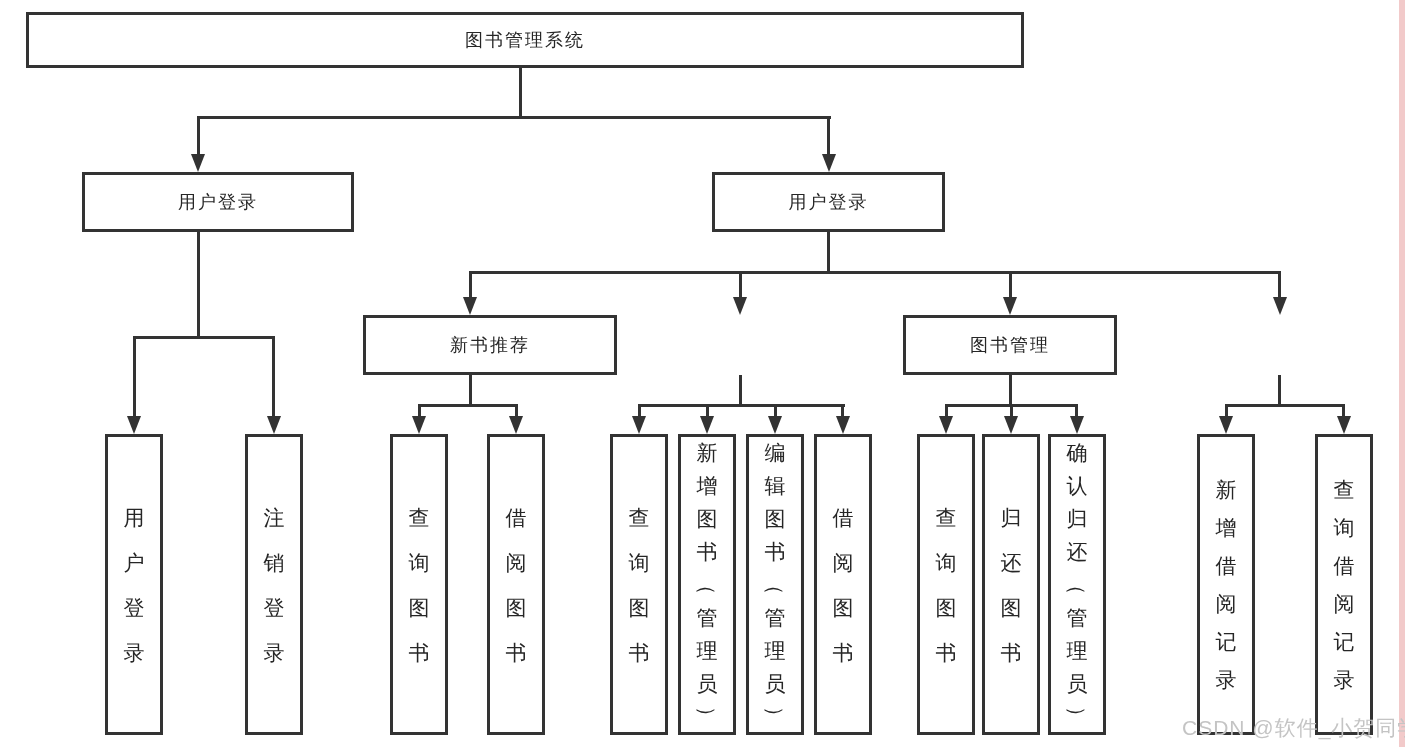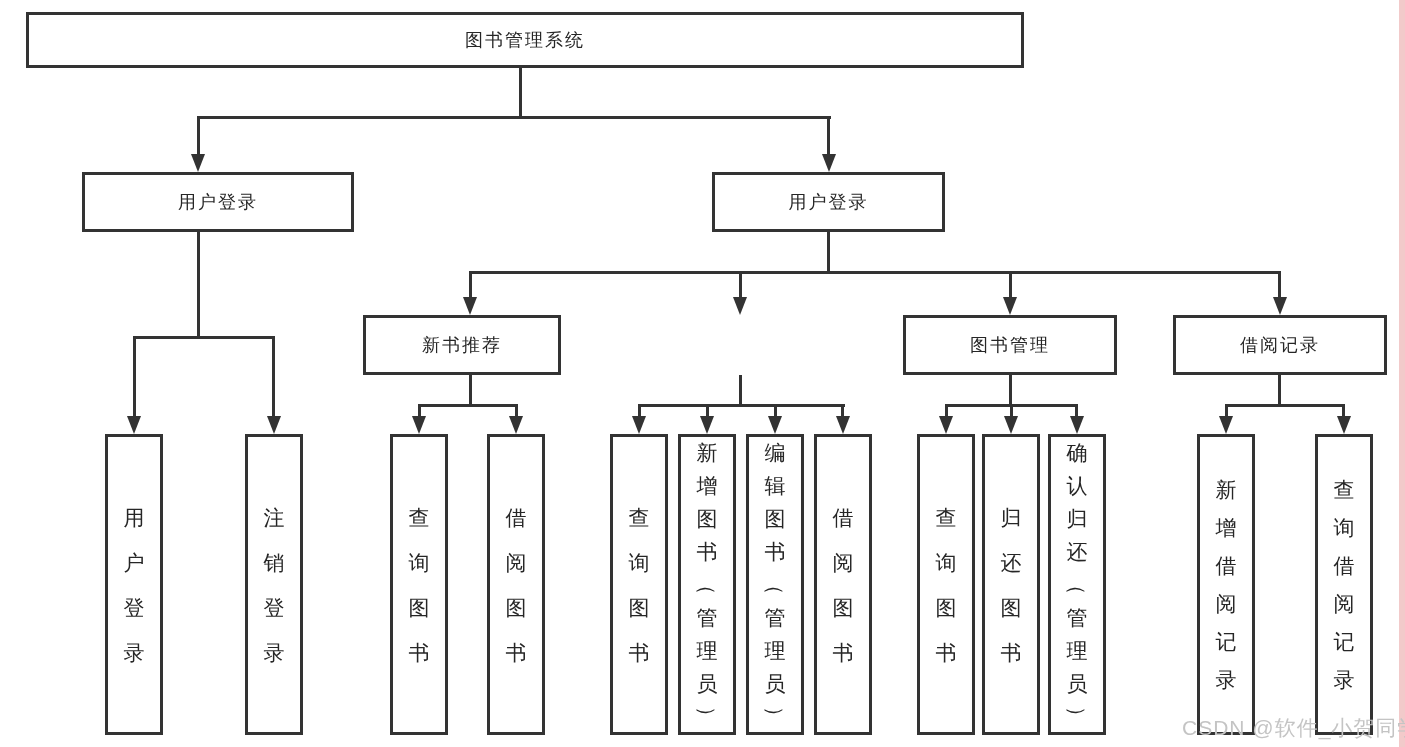--- a/index.html
+++ b/index.html
@@ -62,23 +62,22 @@
   <div class="hl" style="left:469px;top:271px;width:812px"></div>
   <div class="vl" style="left:469px;top:271px;height:29px"></div>
   <div class="arrow" style="left:463px;top:297px"></div>
   <div class="vl" style="left:739px;top:271px;height:29px"></div>
   <div class="arrow" style="left:733px;top:297px"></div>
   <div class="vl" style="left:1009px;top:271px;height:29px"></div>
   <div class="arrow" style="left:1003px;top:297px"></div>
   <div class="vl" style="left:1278px;top:271px;height:29px"></div>
   <div class="arrow" style="left:1273px;top:297px"></div>
 
-  <div class="node" style="left:363px;top:315px;width:198px;height:60px">新书推荐</div>
+  <div class="node" style="left:363px;top:315px;width:254px;height:60px">新书推荐</div>
   <div class="node" style="left:903px;top:315px;width:214px;height:60px">图书管理</div>
-  <div class="node" style="left:1173px;top:315px;width:214px;height:60px">借阅记录</div>
 
   <div class="vl" style="left:469px;top:375px;height:31px"></div>
   <div class="vl" style="left:739px;top:375px;height:31px"></div>
   <div class="vl" style="left:1009px;top:375px;height:31px"></div>
   <div class="vl" style="left:1278px;top:375px;height:31px"></div>
 
   <div class="hl" style="left:418px;top:404px;width:100px"></div>
   <div class="hl" style="left:638px;top:404px;width:207px"></div>
   <div class="hl" style="left:945px;top:404px;width:133px"></div>
   <div class="hl" style="left:1225px;top:404px;width:120px"></div>

